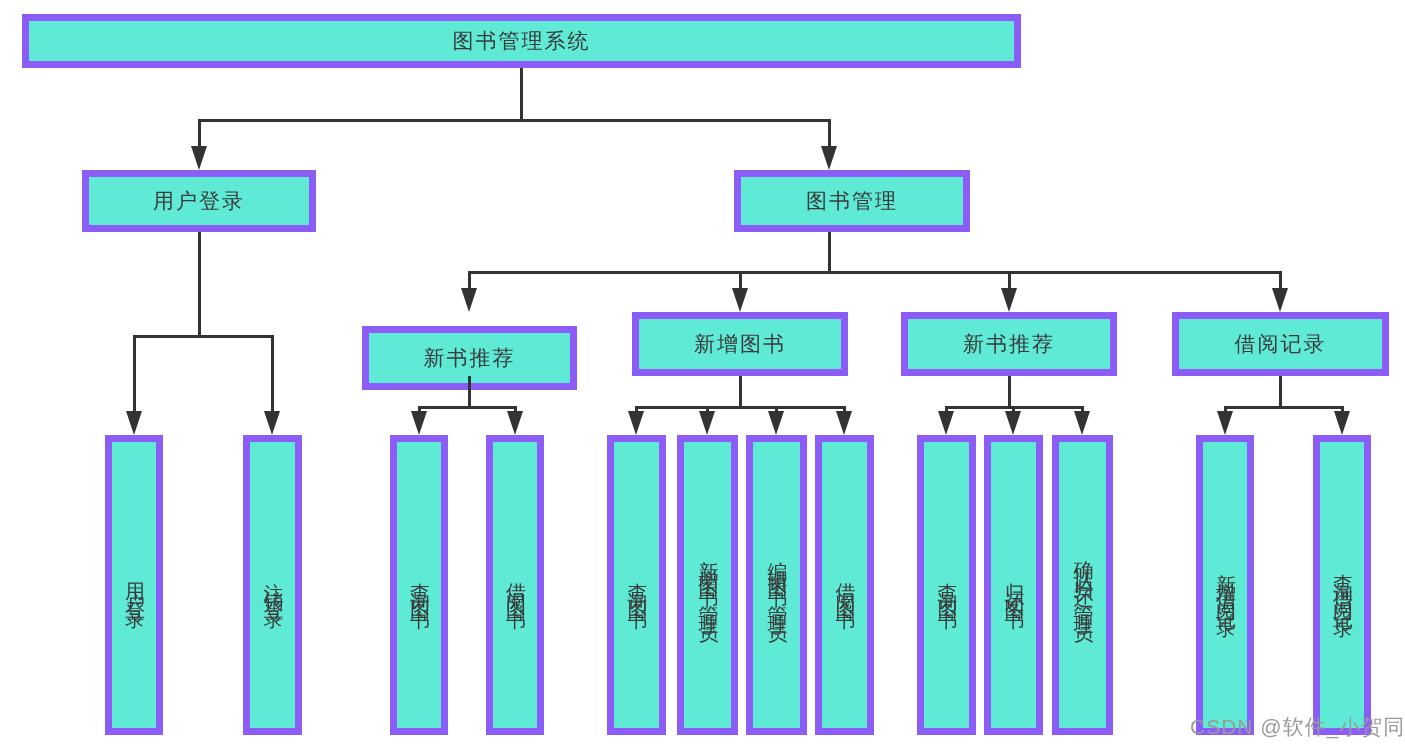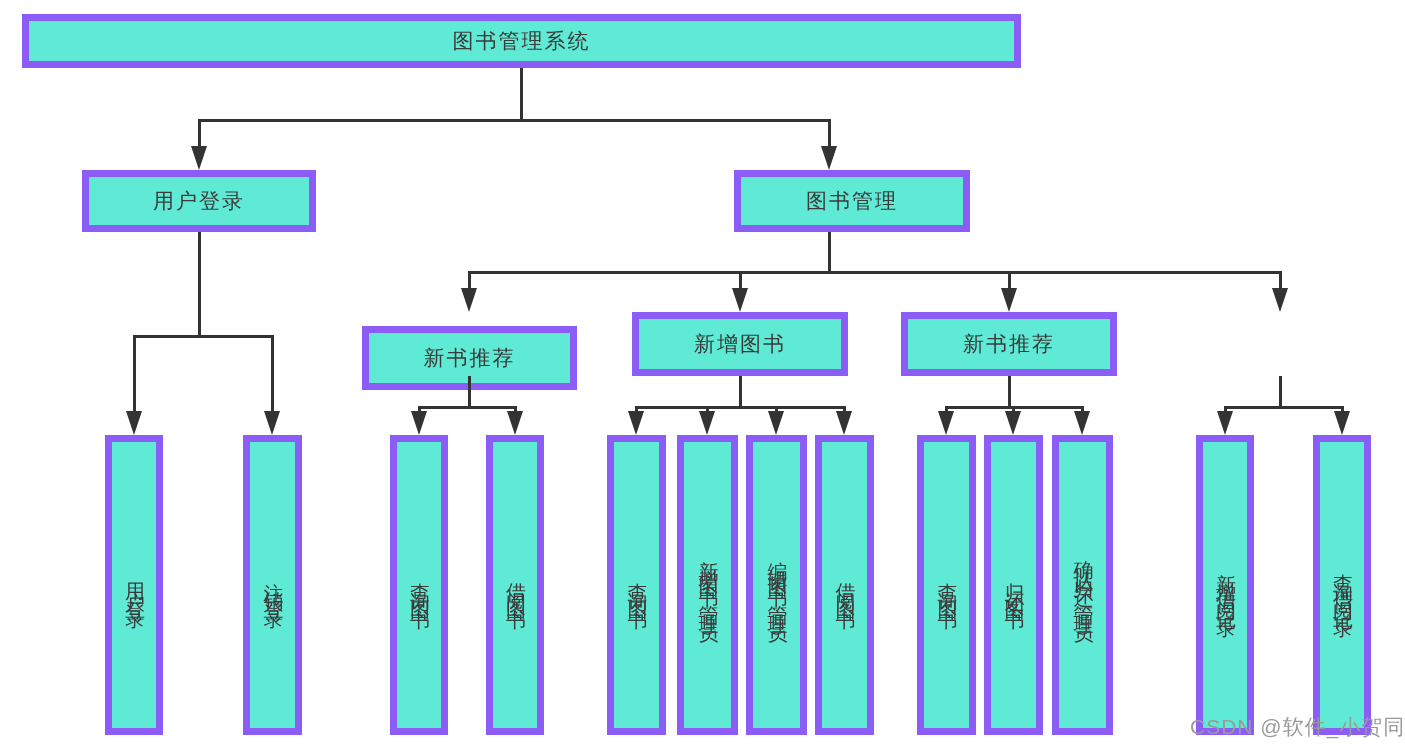--- a/index.html
+++ b/index.html
@@ -55,20 +55,21 @@
 <body>
 
 <div class="stage">
 
   <div class="box hbox" id="n-root">图书管理系统</div>
   <div class="box hbox" id="n-user">用户登录</div>
   <div class="box hbox" id="n-book">图书管理</div>
   <div class="box hbox" id="n-newrec">新书推荐</div>
   <div class="box hbox" id="n-borrow">新增图书</div>
   <div class="box hbox" id="n-current">新书推荐</div>
+  <div class="box hbox" id="n-records">借阅记录</div>
 
   <div class="box leaf" id="n-user-login">用户登录</div>
   <div class="box leaf" id="n-user-logout">注销登录</div>
   <div class="box leaf" id="n-new-query">查询图书</div>
   <div class="box leaf" id="n-new-borrow">借阅图书</div>
   <div class="box leaf" id="n-b-query">查询图书</div>
   <div class="box leaf" id="n-b-add">新增图书（管理员）</div>
   <div class="box leaf" id="n-b-edit">编辑图书（管理员）</div>
   <div class="box leaf" id="n-b-borrow">借阅图书</div>
   <div class="box leaf" id="n-c-query">查询图书</div>

